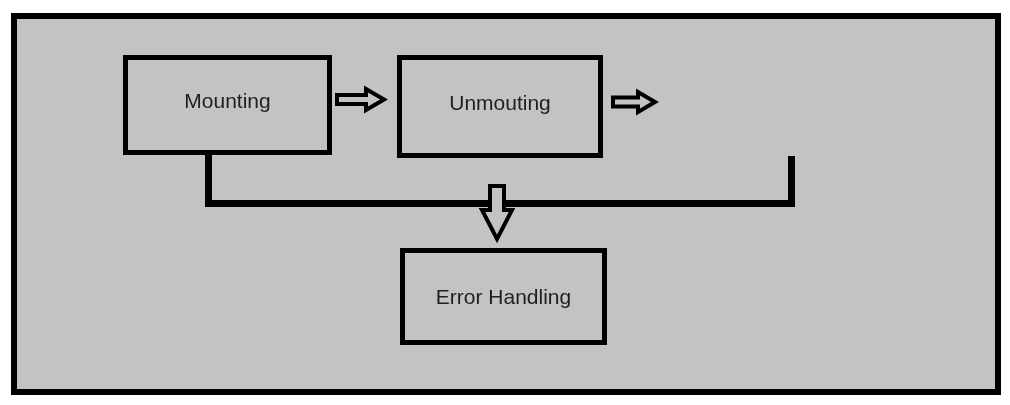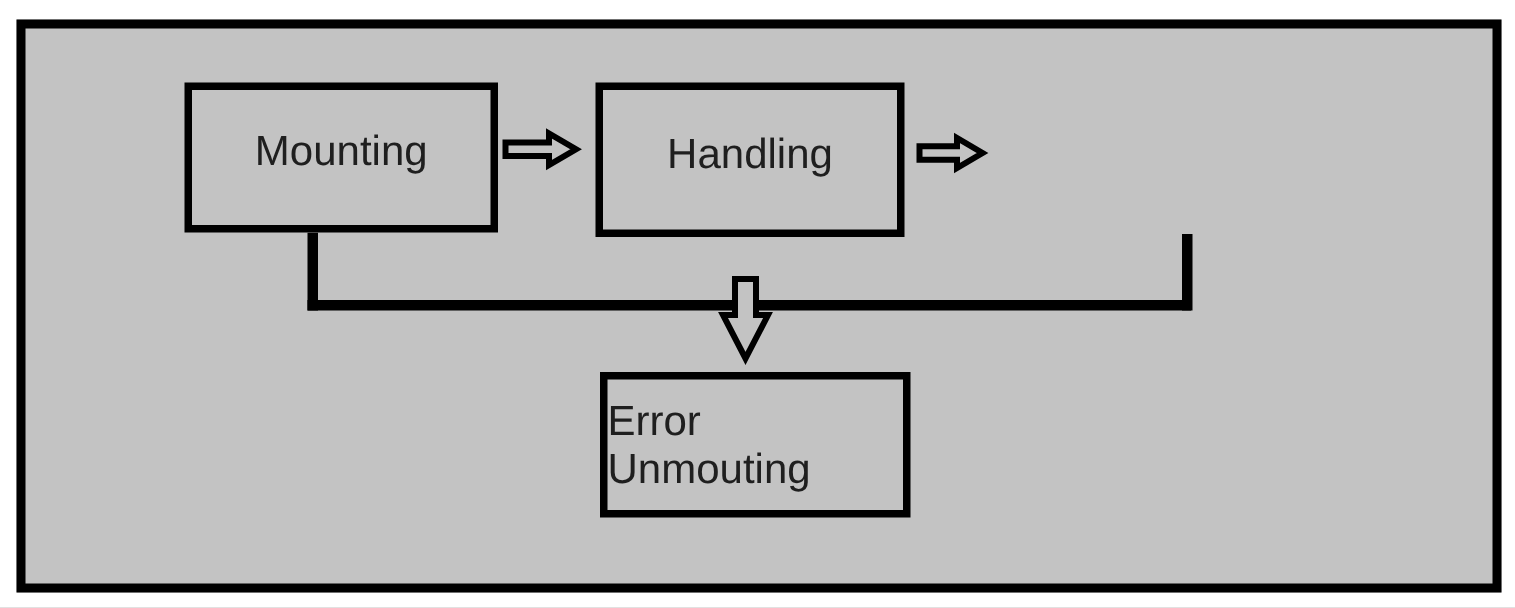--- a/index.html
+++ b/index.html
@@ -32,21 +32,21 @@
   }
   .node {
     position: absolute;
     box-sizing: border-box;
     border: 5px solid var(--line-color, #000);
     background: var(--canvas-fill, #c3c3c3);
     display: flex;
     align-items: center;
     justify-content: center;
     color: var(--text-color, #1f1f1f);
-    font-size: 28px;
+    font-size: 21px;
   }
   .node-top {
     padding-bottom: 8px; 
   }
   .node-mounting  { left: 123px; top: 55px;  width: 209px; height: 100px; }
   .node-updating  { left: 397px; top: 55px;  width: 206px; height: 103px; }
   .node-unmouting { left: 668px; top: 56px;  width: 209px; height: 100px; }
   .node-error     { left: 400px; top: 248px; width: 207px; height: 97px; }
 
   .line {
@@ -92,21 +92,21 @@
 
   <svg class="block-arrow arrow-right-2" viewBox="0 0 47 26" xmlns="http://www.w3.org/2000/svg">
     <polygon points="2,8.5 27,8.5 27,3 44,13 27,23 27,17.5 2,17.5"></polygon>
   </svg>
 
   <div class="node node-top node-mounting">
     <span>Mounting</span>
   </div>
 
   <div class="node node-top node-updating">
-    <span>Handling</span>
+    <span>Unmouting</span>
   </div>
 
 
   <div class="node node-error">
-    <span>Error Unmouting</span>
+    <span>Error Handling</span>
   </div>
 
 </div>
 
 </body></html>

